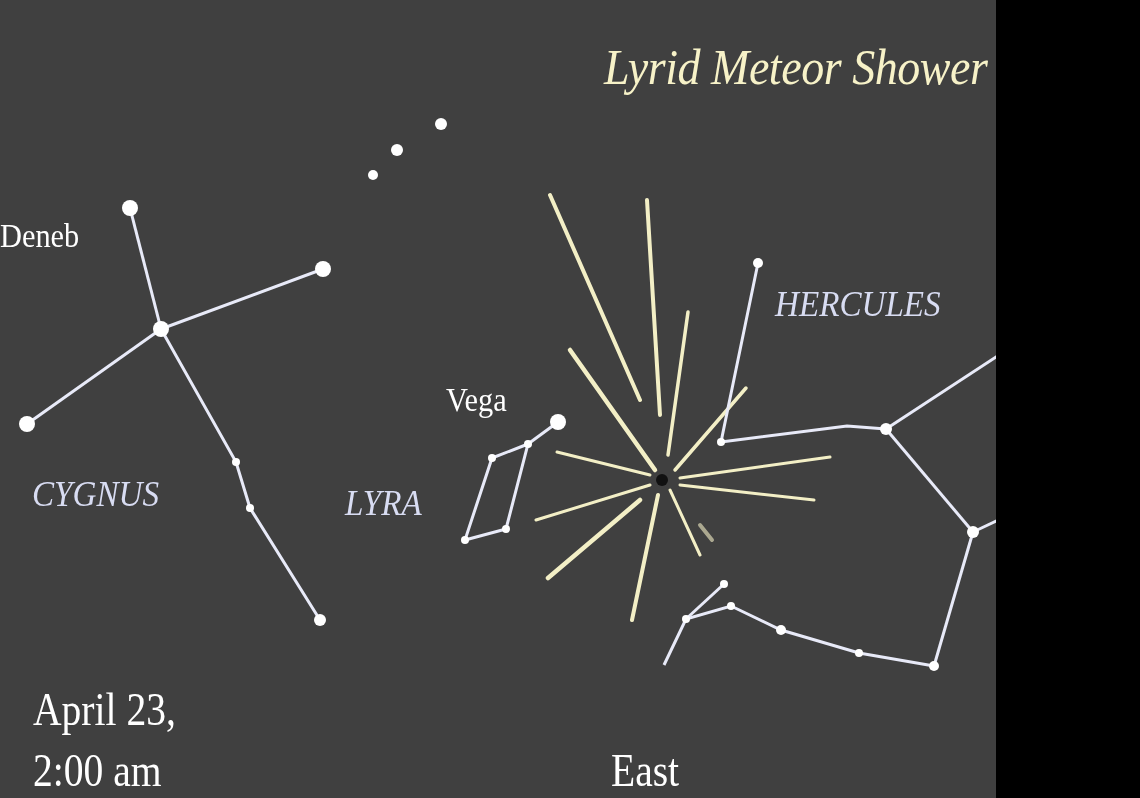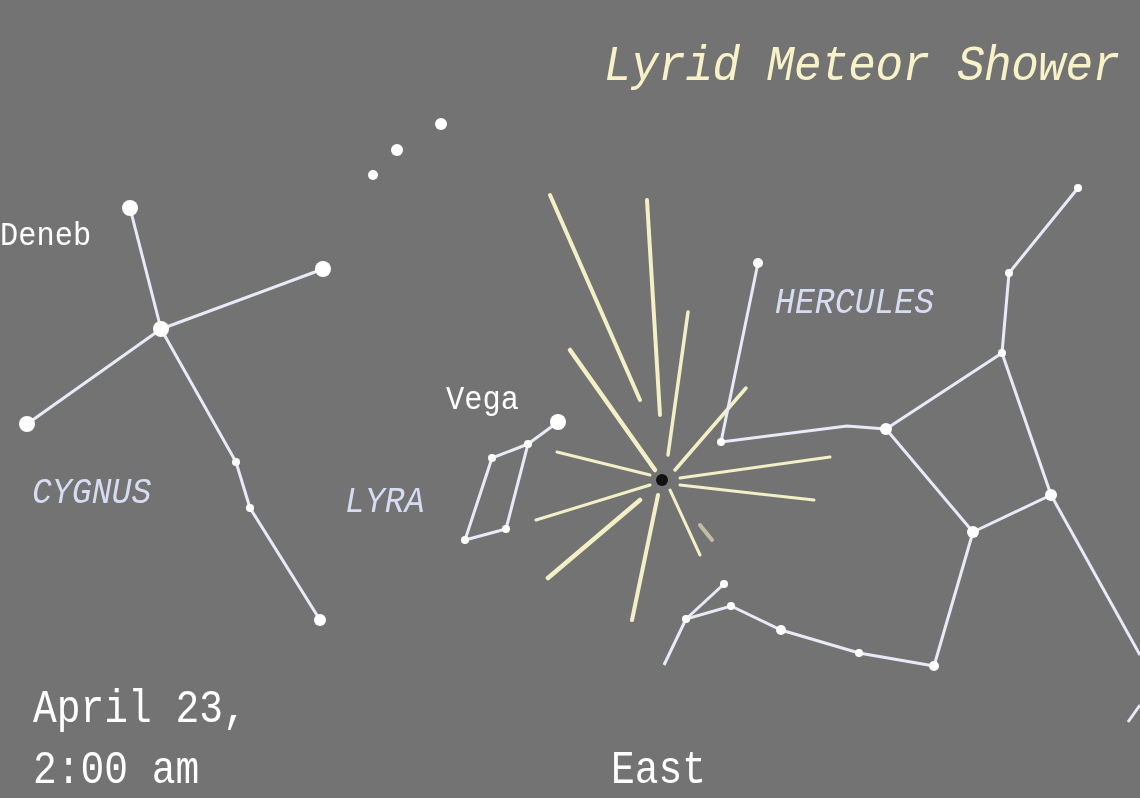--- a/index.html
+++ b/index.html
@@ -1,16 +1,16 @@
 <!DOCTYPE html>
 <html><head>
 <meta charset="utf-8">
 <style>
   html, body { margin:0; padding:0; background:#000; }
-  #stage { position:relative; width:1140px; height:798px; background:#737373; overflow:hidden; font-family:Liberation Mono, monospace; }
+  #stage { position:relative; width:996px; height:798px; background:#404040; overflow:hidden; font-family:Liberation Serif, serif; }
   svg#sky { position:absolute; left:0; top:0; }
   .lbl { position:absolute; white-space:nowrap; line-height:1; }
   .title { color:#f7f2c8; font-style:italic; font-size:50px; left:604px; top:42px; letter-spacing:-0.5px; transform:scaleX(0.92); transform-origin:left top; }
   .star-name { color:#ffffff; font-size:33px; transform:scaleX(0.92); transform-origin:left top; }
   .const-name { color:#d8dcf2; font-style:italic; font-size:36px; transform:scaleX(0.92); transform-origin:left top; }
   .info { color:#ffffff; font-size:46px; transform:scaleX(0.86); transform-origin:left top; }
 </style>
 </head>
 <body>
 

